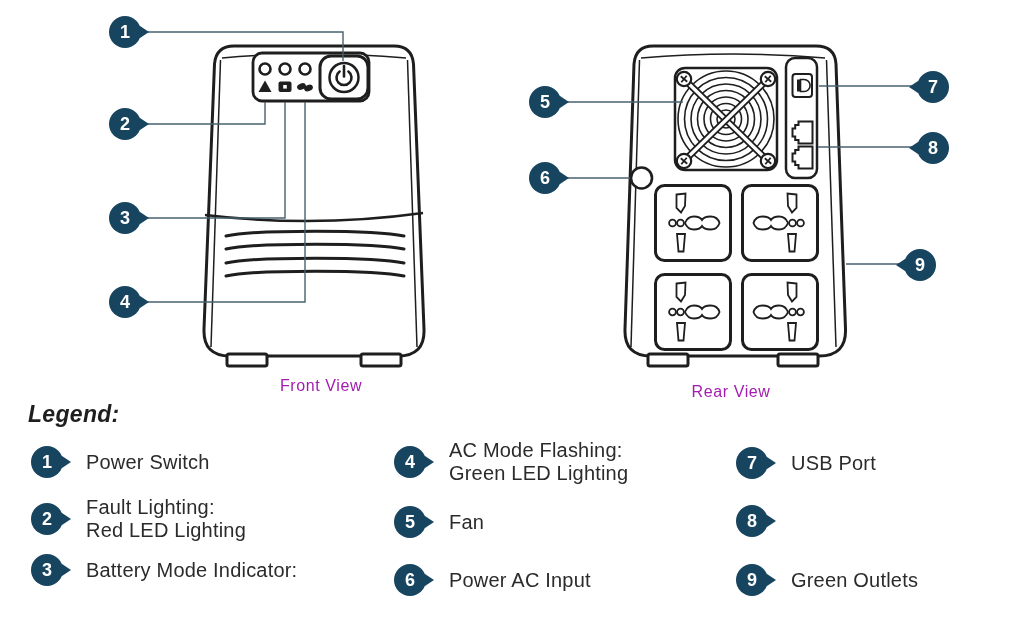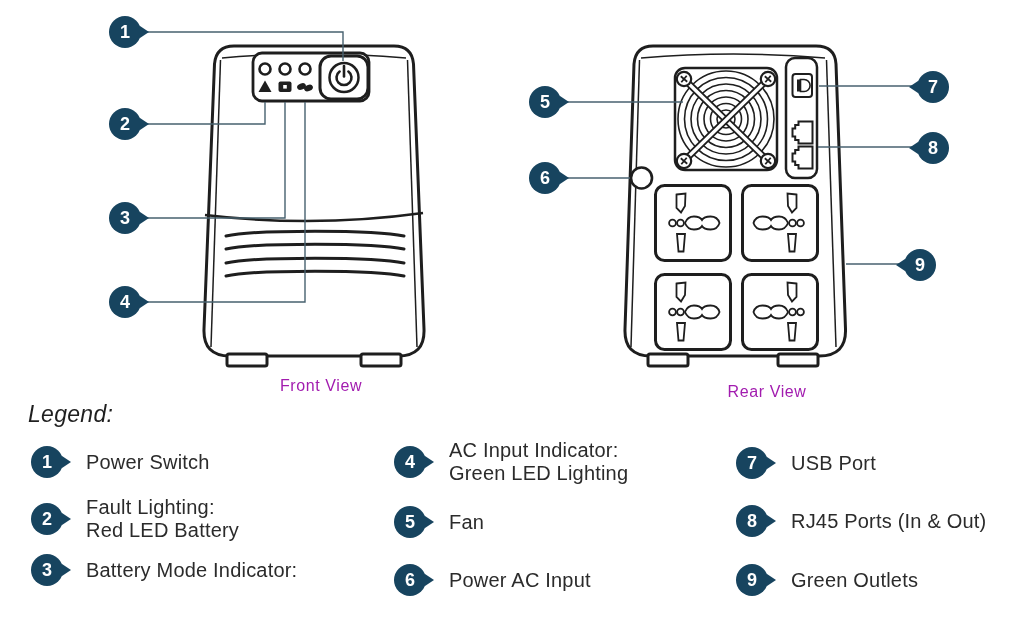--- a/index.html
+++ b/index.html
@@ -25,21 +25,21 @@
   }
   .badge.tail-l::before{
     content:"";position:absolute;left:-8px;top:50%;transform:translateY(-50%);
     border-right:9px solid #17445f;border-top:6px solid transparent;border-bottom:6px solid transparent;
   }
   .caption{
     position:absolute;width:200px;text-align:center;font-size:16px;
     letter-spacing:.6px;color:#a21caf;
   }
   .legend-title{
-    position:absolute;font-size:23px;font-weight:normal;font-style:italic;color:#1f1f1f;
+    position:absolute;font-size:23px;font-weight:bold;font-style:italic;color:#1f1f1f;
     letter-spacing:.3px;
   }
   .legend-item{position:absolute;display:flex;align-items:center;gap:23px;}
   .legend-item .badge{position:relative;flex:0 0 32px;}
   .legend-text{font-size:20px;line-height:23px;color:#2b2b2b;letter-spacing:.2px;}
   .legend-text div:empty{display:none;}
 </style>
 </head>
 <body>
 
@@ -187,51 +187,51 @@
   <span class="badge tail-r" style="left:109px;top:108px">2</span>
   <span class="badge tail-r" style="left:109px;top:202px">3</span>
   <span class="badge tail-r" style="left:109px;top:286px">4</span>
   <span class="badge tail-r" style="left:529px;top:86px">5</span>
   <span class="badge tail-r" style="left:529px;top:162px">6</span>
   <span class="badge tail-l" style="left:917px;top:71px">7</span>
   <span class="badge tail-l" style="left:917px;top:132px">8</span>
   <span class="badge tail-l" style="left:904px;top:249px">9</span>
 
   <div class="caption" style="left:221px;top:377px">Front View</div>
-  <div class="caption" style="left:667px;top:383px">Rear View</div>
+  <div class="caption" style="left:631px;top:383px">Rear View</div>
 
   <div class="legend-title" style="left:28px;top:401px">Legend:</div>
 
   <div class="legend-item" style="left:31px;top:446px">
     <span class="badge tail-r">1</span>
     <div class="legend-text">
       <div>Power Switch</div>
 
     </div>
   </div>
 
   <div class="legend-item" style="left:31px;top:496px">
     <span class="badge tail-r">2</span>
     <div class="legend-text">
       <div>Fault Lighting:</div>
-      <div>Red LED Battery</div>
+      <div>Red LED Lighting</div>
     </div>
   </div>
 
   <div class="legend-item" style="left:31px;top:554px">
     <span class="badge tail-r">3</span>
     <div class="legend-text">
       <div>Battery Mode Indicator:</div>
     </div>
   </div>
 
   <div class="legend-item" style="left:394px;top:439px">
     <span class="badge tail-r">4</span>
     <div class="legend-text">
-      <div>AC Input Indicator:</div>
+      <div>AC Mode Flashing:</div>
       <div>Green LED Lighting</div>
     </div>
   </div>
 
   <div class="legend-item" style="left:394px;top:506px">
     <span class="badge tail-r">5</span>
     <div class="legend-text">
       <div>Fan</div>
 
     </div>
@@ -248,24 +248,20 @@
   <div class="legend-item" style="left:736px;top:447px">
     <span class="badge tail-r">7</span>
     <div class="legend-text">
       <div>USB Port</div>
 
     </div>
   </div>
 
   <div class="legend-item" style="left:736px;top:505px">
     <span class="badge tail-r">8</span>
-    <div class="legend-text">
-      <div>RJ45 Ports (In &amp; Out)</div>
-
-    </div>
   </div>
 
   <div class="legend-item" style="left:736px;top:564px">
     <span class="badge tail-r">9</span>
     <div class="legend-text">
       <div>Green Outlets</div>
 
     </div>
   </div>
 

